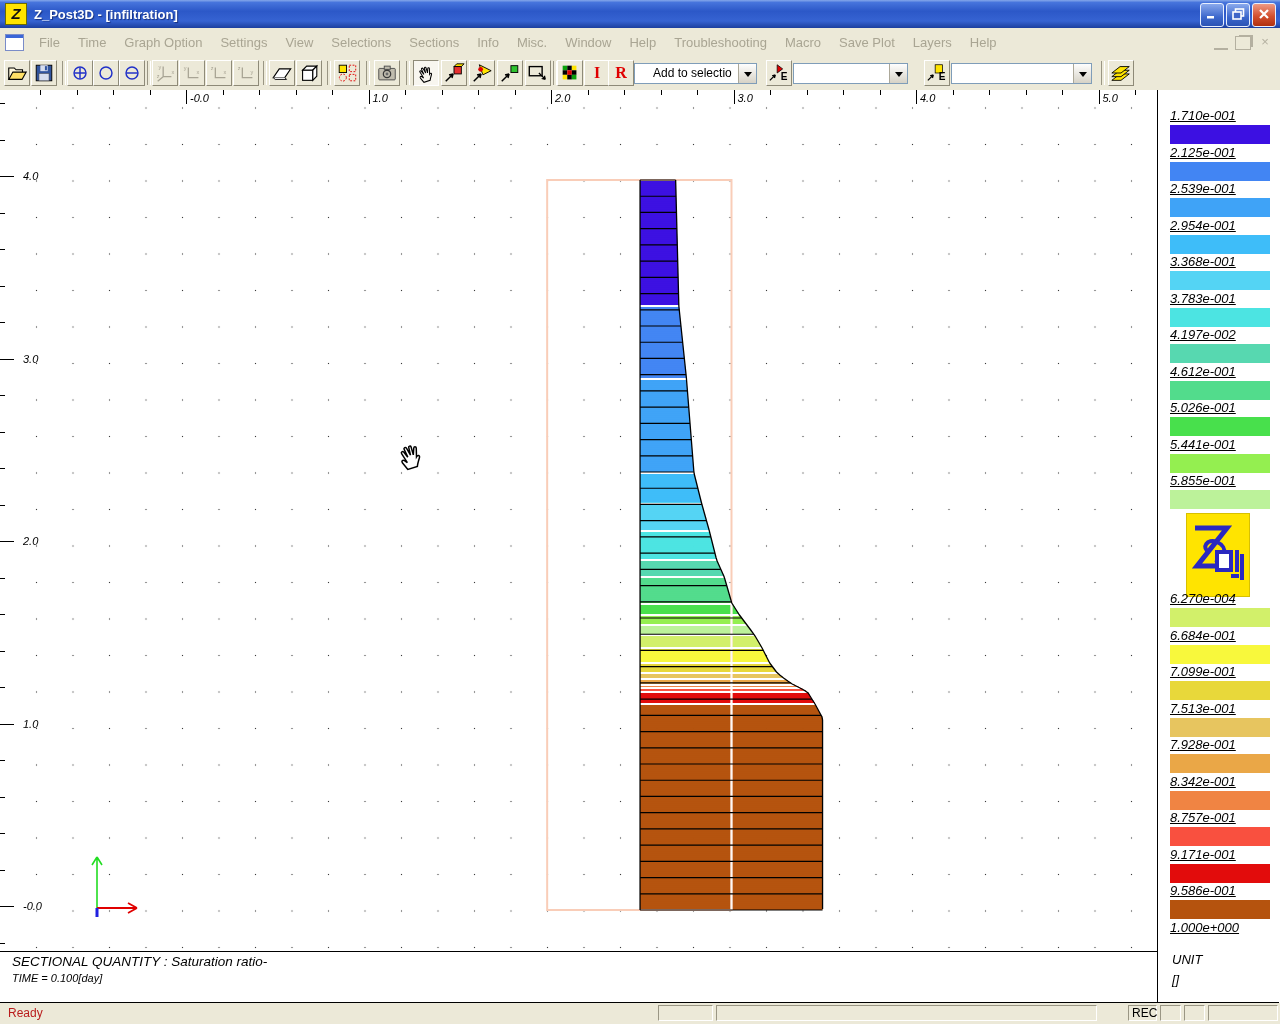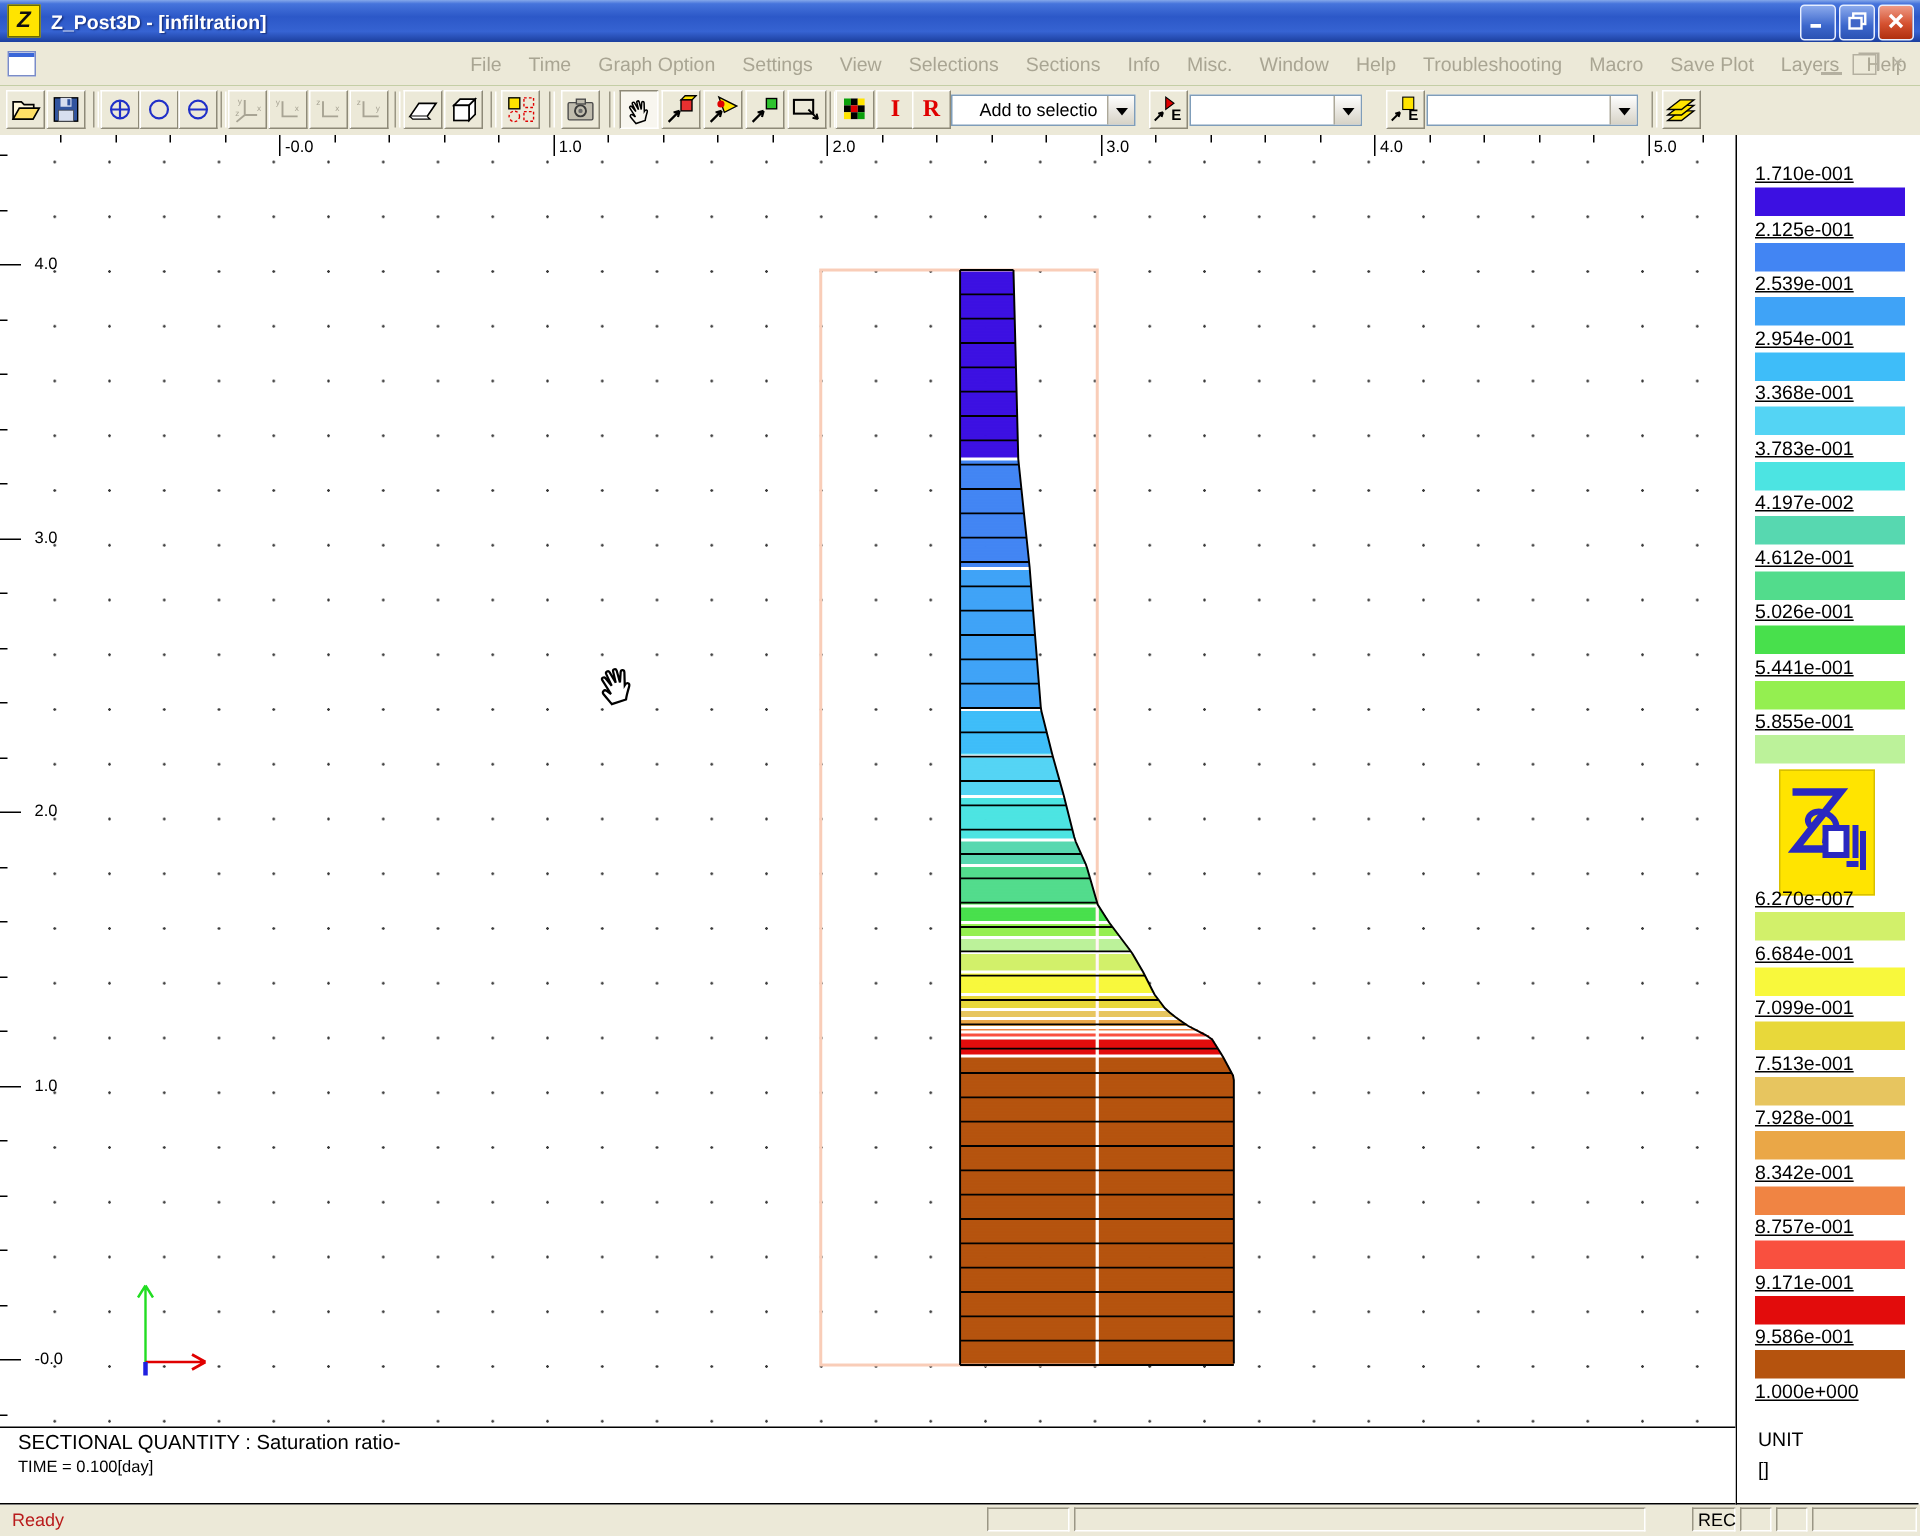--- a/index.html
+++ b/index.html
@@ -14,21 +14,21 @@
   #title-text{color:#fff;font-weight:bold;font-size:13px;margin-left:7px;
     text-shadow:1px 1px 1px #17307e;}
   #winbtns{position:absolute;right:4px;top:3px;display:flex;gap:2px;}
   .wbtn{width:22px;height:22px;border-radius:3px;border:1px solid #e7efff;
     color:#fff;font-size:12px;text-align:center;line-height:20px;
     background:linear-gradient(180deg,#8aa9ec,#3c67cc 60%,#2b53b4);}
   .wbtn.close{background:linear-gradient(180deg,#ee9a85,#d4502f 55%,#b0300f);}
   .wbtn svg{display:block;margin:4px auto 0;}
   
   #menubar{position:absolute;left:0;top:28px;width:1280px;height:29px;background:#ece9d8;
-    display:flex;align-items:center;border-bottom:6px solid #4d7c0f;justify-content:space-between;}
+    display:flex;align-items:center;border-bottom:6px solid #4d7c0f;}
   #mdi-doc-icon{width:17px;height:15px;margin:0 6px 0 5px;background:#fff;border:1px solid #7a8cc8;
     box-shadow:inset 0 3px 0 #3a66d8;}
   .menu-item{color:#a9a593;font-size:13px;padding:0 9px;cursor:default;}
   #mdibtns{position:absolute;right:8px;top:8px;display:flex;gap:7px;}
   .mdib{width:14px;height:12px;position:relative;}
   .mdib.min{border-bottom:2px solid #b4b0a0;}
   .mdib.rest{border:1px solid #b4b0a0;box-shadow:3px -2px 0 -1px #b4b0a0;}
   .mdib.cls{color:#b4b0a0;font-size:13px;line-height:11px;text-align:center;}
   
   #toolbar{position:absolute;left:0;top:57px;width:1280px;height:33px;background:#ece9d8;
@@ -41,21 +41,21 @@
   .combo{position:absolute;top:6px;height:21px;background:#fff;border:1px solid #7f9db9;
     box-sizing:border-box;display:flex;}
   .combo .ctext{flex:1;font-size:12px;line-height:19px;padding-left:18px;color:#000;
     white-space:nowrap;overflow:hidden;}
   .combo .cbtn{width:17px;background:linear-gradient(180deg,#fefefe,#d6d2c6);border-left:1px solid #aca899;
     display:flex;align-items:center;justify-content:center;}
   .combo .cbtn:after{content:"";border:4px solid transparent;border-top:5px solid #000;margin-top:5px;}
   .redletter{font-family:"Liberation Serif",serif;color:#e00000;font-weight:bold;font-size:16px;
     text-align:center;line-height:23px;}
   
-  #plotarea{position:absolute;left:0;top:90px;width:1280px;height:913px;background:#fff;}
+  #plotarea{position:absolute;left:0;top:90px;width:1280px;height:913px;background:#fff;font-style:italic;}
   #canvas-dots{position:absolute;left:10px;top:5px;width:1147px;height:856px;
     background-image:radial-gradient(circle,#3c3c3c 0,#3c3c3c 0.8px,transparent 1px);
     background-size:36.5px 36.5px;background-position:8.25px -5.25px;}
   .xtick{position:absolute;width:1px;background:#000;}
   .ytick{position:absolute;height:1px;background:#000;}
   .xlabel{position:absolute;font-size:11px;color:#000;}
   .ylabel{position:absolute;font-size:11px;color:#000;}
   #plot-svg{position:absolute;left:10px;top:20px;}
   #triad-svg{position:absolute;left:75px;top:755px;}
   #cursor-svg{position:absolute;left:394px;top:348px;}
@@ -884,21 +884,21 @@
       <div id="zsoil-logo">
         <svg width="60" height="80" viewBox="0 0 60 80">
           <path d="M8 14 L40 14 L10 52 L34 52" stroke="#2a28c0" stroke-width="5" fill="none"></path>
           <path d="M22 38 C14 34 20 24 30 28 C42 33 38 48 28 46" stroke="#2a28c0" stroke-width="4" fill="none"></path>
           <rect x="30" y="38" width="14" height="18" fill="#fff" stroke="#2a28c0" stroke-width="4"></rect>
           <path d="M50 36 L50 58 M44 62 L52 62 M55 40 L55 66" stroke="#2a28c0" stroke-width="4" fill="none"></path>
         </svg>
       </div>
       <div id="legend-bottom" class="leg-group">
           <div class="leg-item">
-            <div class="leg-label">6.270e-007</div>
+            <div class="leg-label">6.270e-004</div>
             <div class="leg-swatch" style="background: rgb(210, 240, 106);"></div>
           </div>
           <div class="leg-item">
             <div class="leg-label">6.684e-001</div>
             <div class="leg-swatch" style="background: rgb(248, 248, 60);"></div>
           </div>
           <div class="leg-item">
             <div class="leg-label">7.099e-001</div>
             <div class="leg-swatch" style="background: rgb(232, 216, 58);"></div>
           </div>

